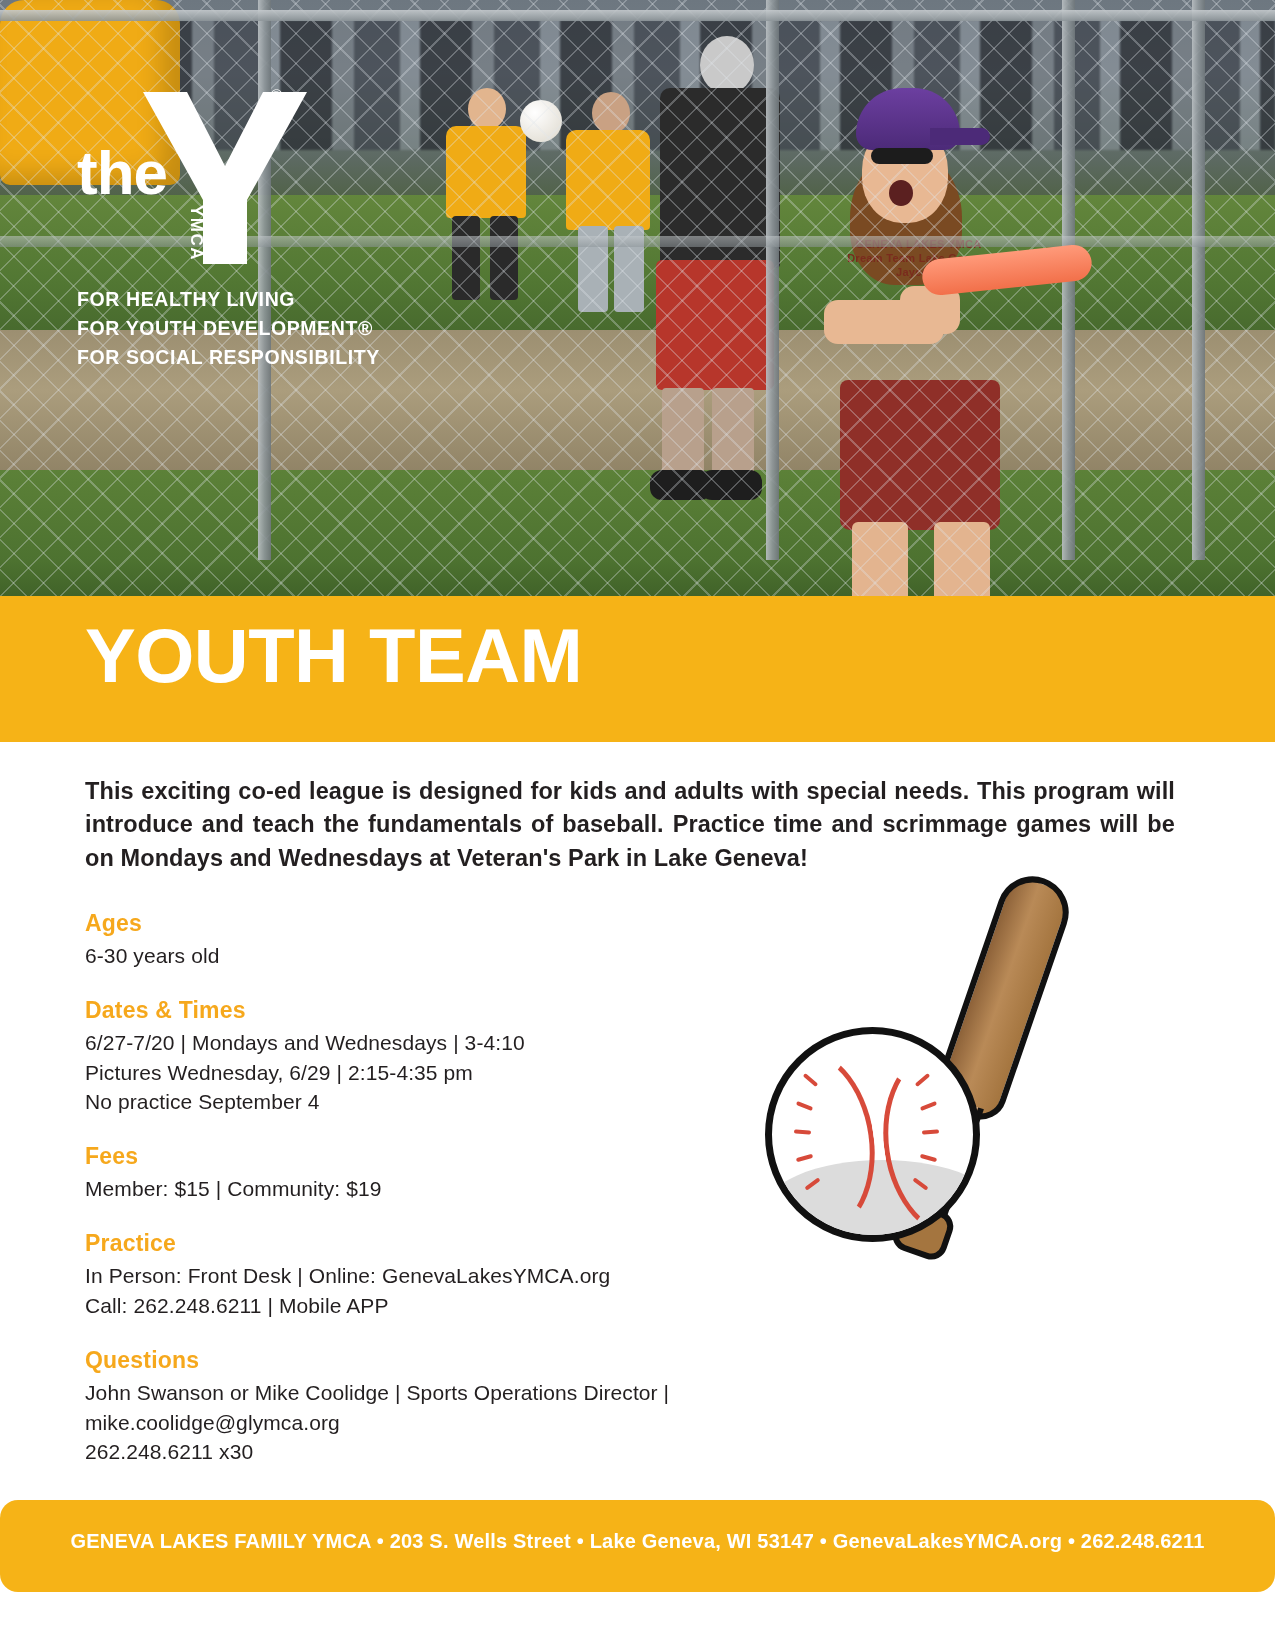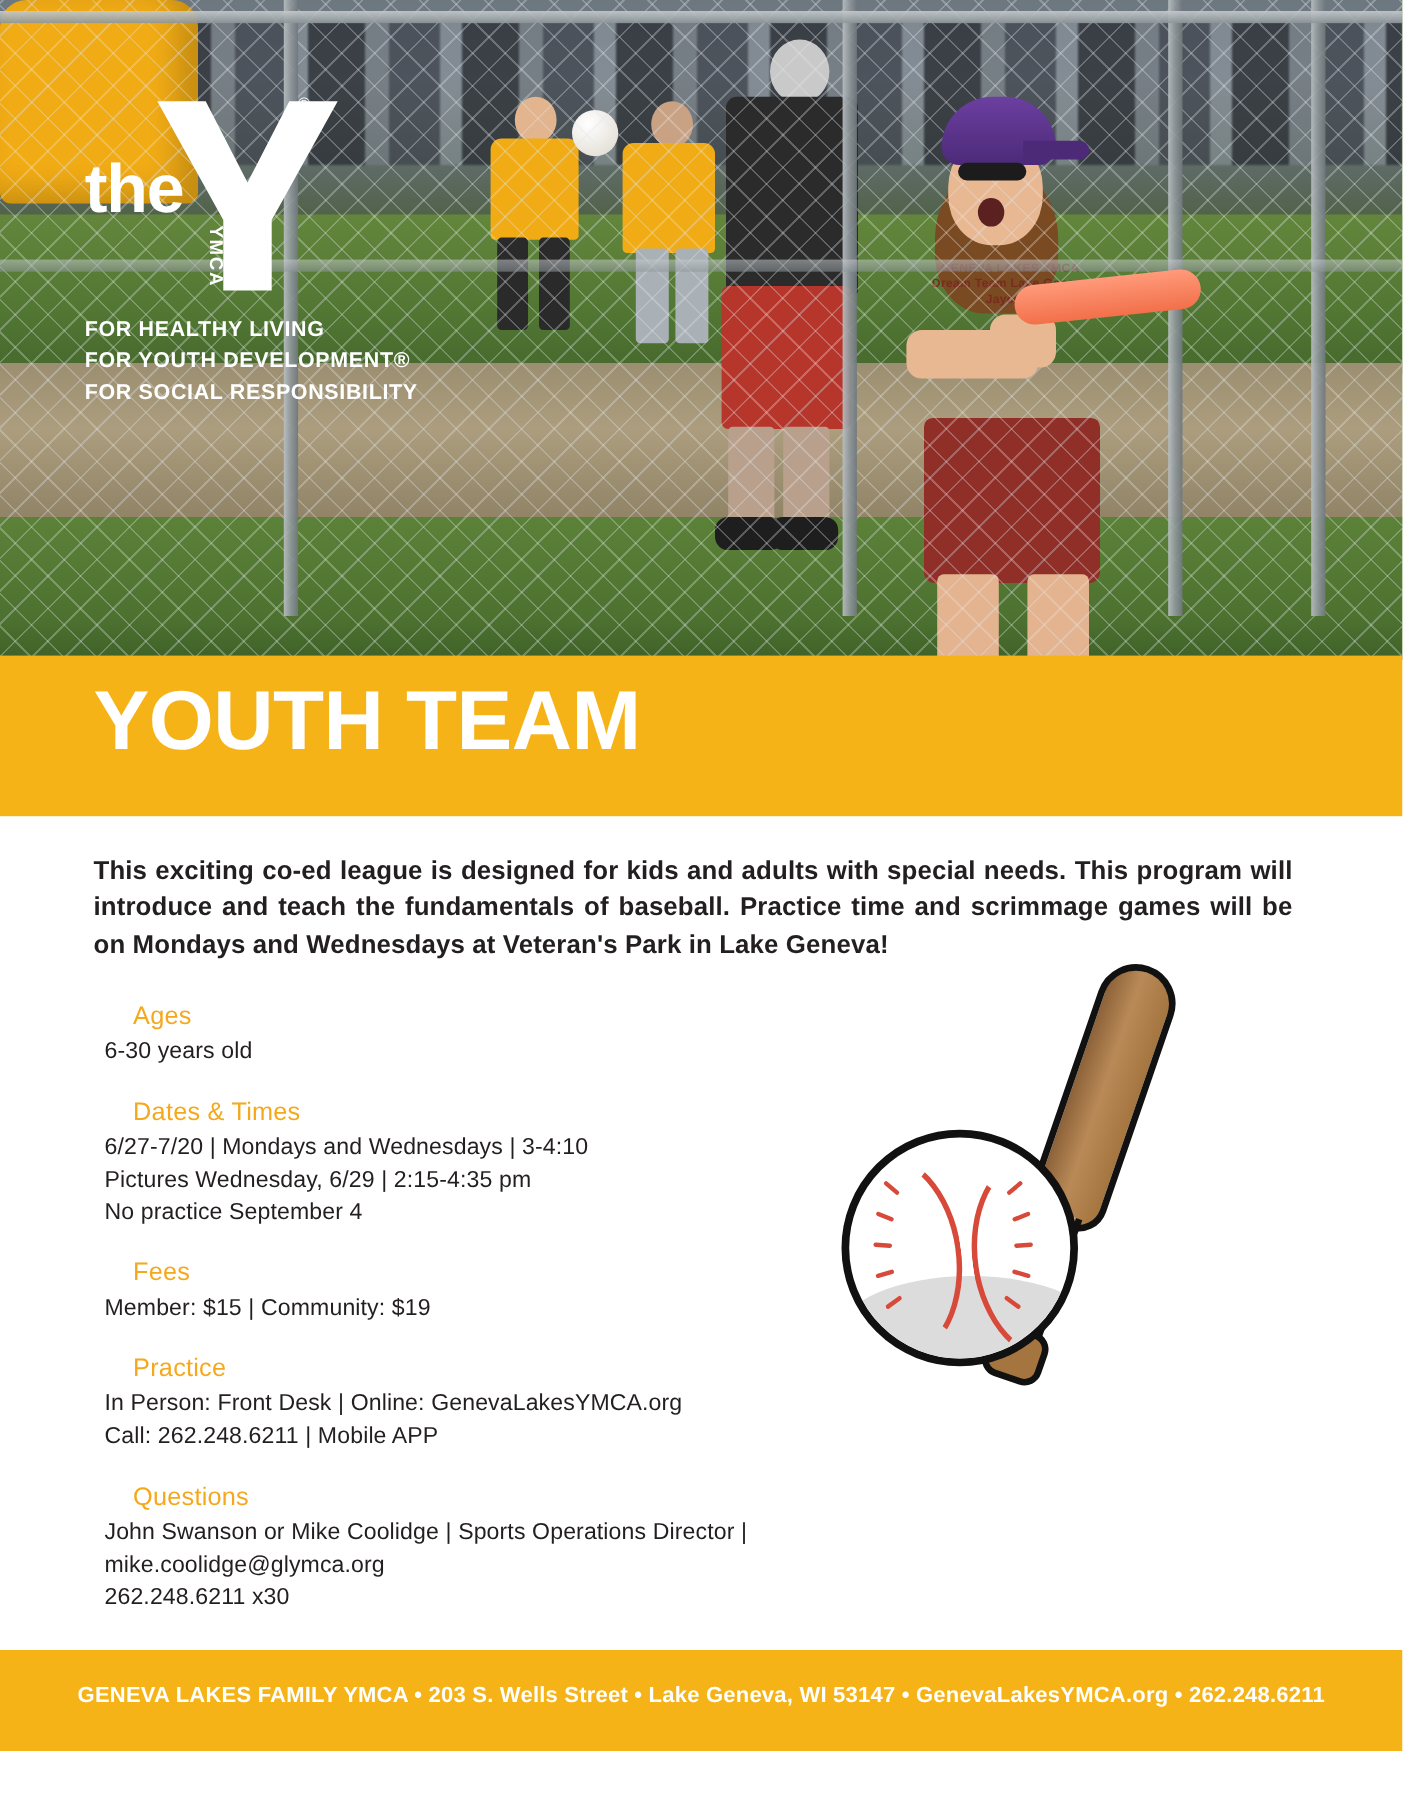--- a/index.html
+++ b/index.html
@@ -243,32 +243,30 @@
   }
   .sections {
     position: absolute;
     left: 85px;
     top: 168px;
     width: 700px;
   }
   .sec { margin-bottom: 26px; }
   .sec-h {
     font-size: 23px;
-    font-weight: normal;
+    font-weight: bold;
     color: #f6a81c;
     margin-bottom: 4px;
     letter-spacing: .2px;
-    margin-left: 36px;
   }
   .sec-line {
     font-size: 21px;
     color: #231f20;
     line-height: 1.42;
     letter-spacing: .1px;
-    margin-left: 10px;
   }
 
   
   .art {
     position: absolute;
     left: 755px;
     top: 125px;
     width: 400px;
     height: 440px;
   }
@@ -340,20 +338,21 @@
   }
 
   
   .footer {
     position: absolute;
     left: 0;
     top: 1500px;
     width: 1275px;
     height: 92px;
     background: #f6b317;
+    border-radius: 18px;
   }
   .footer-text {
     position: absolute;
     left: 0;
     top: 30px;
     width: 1275px;
     text-align: center;
     color: #ffffff;
     font-size: 20px;
     font-weight: bold;

